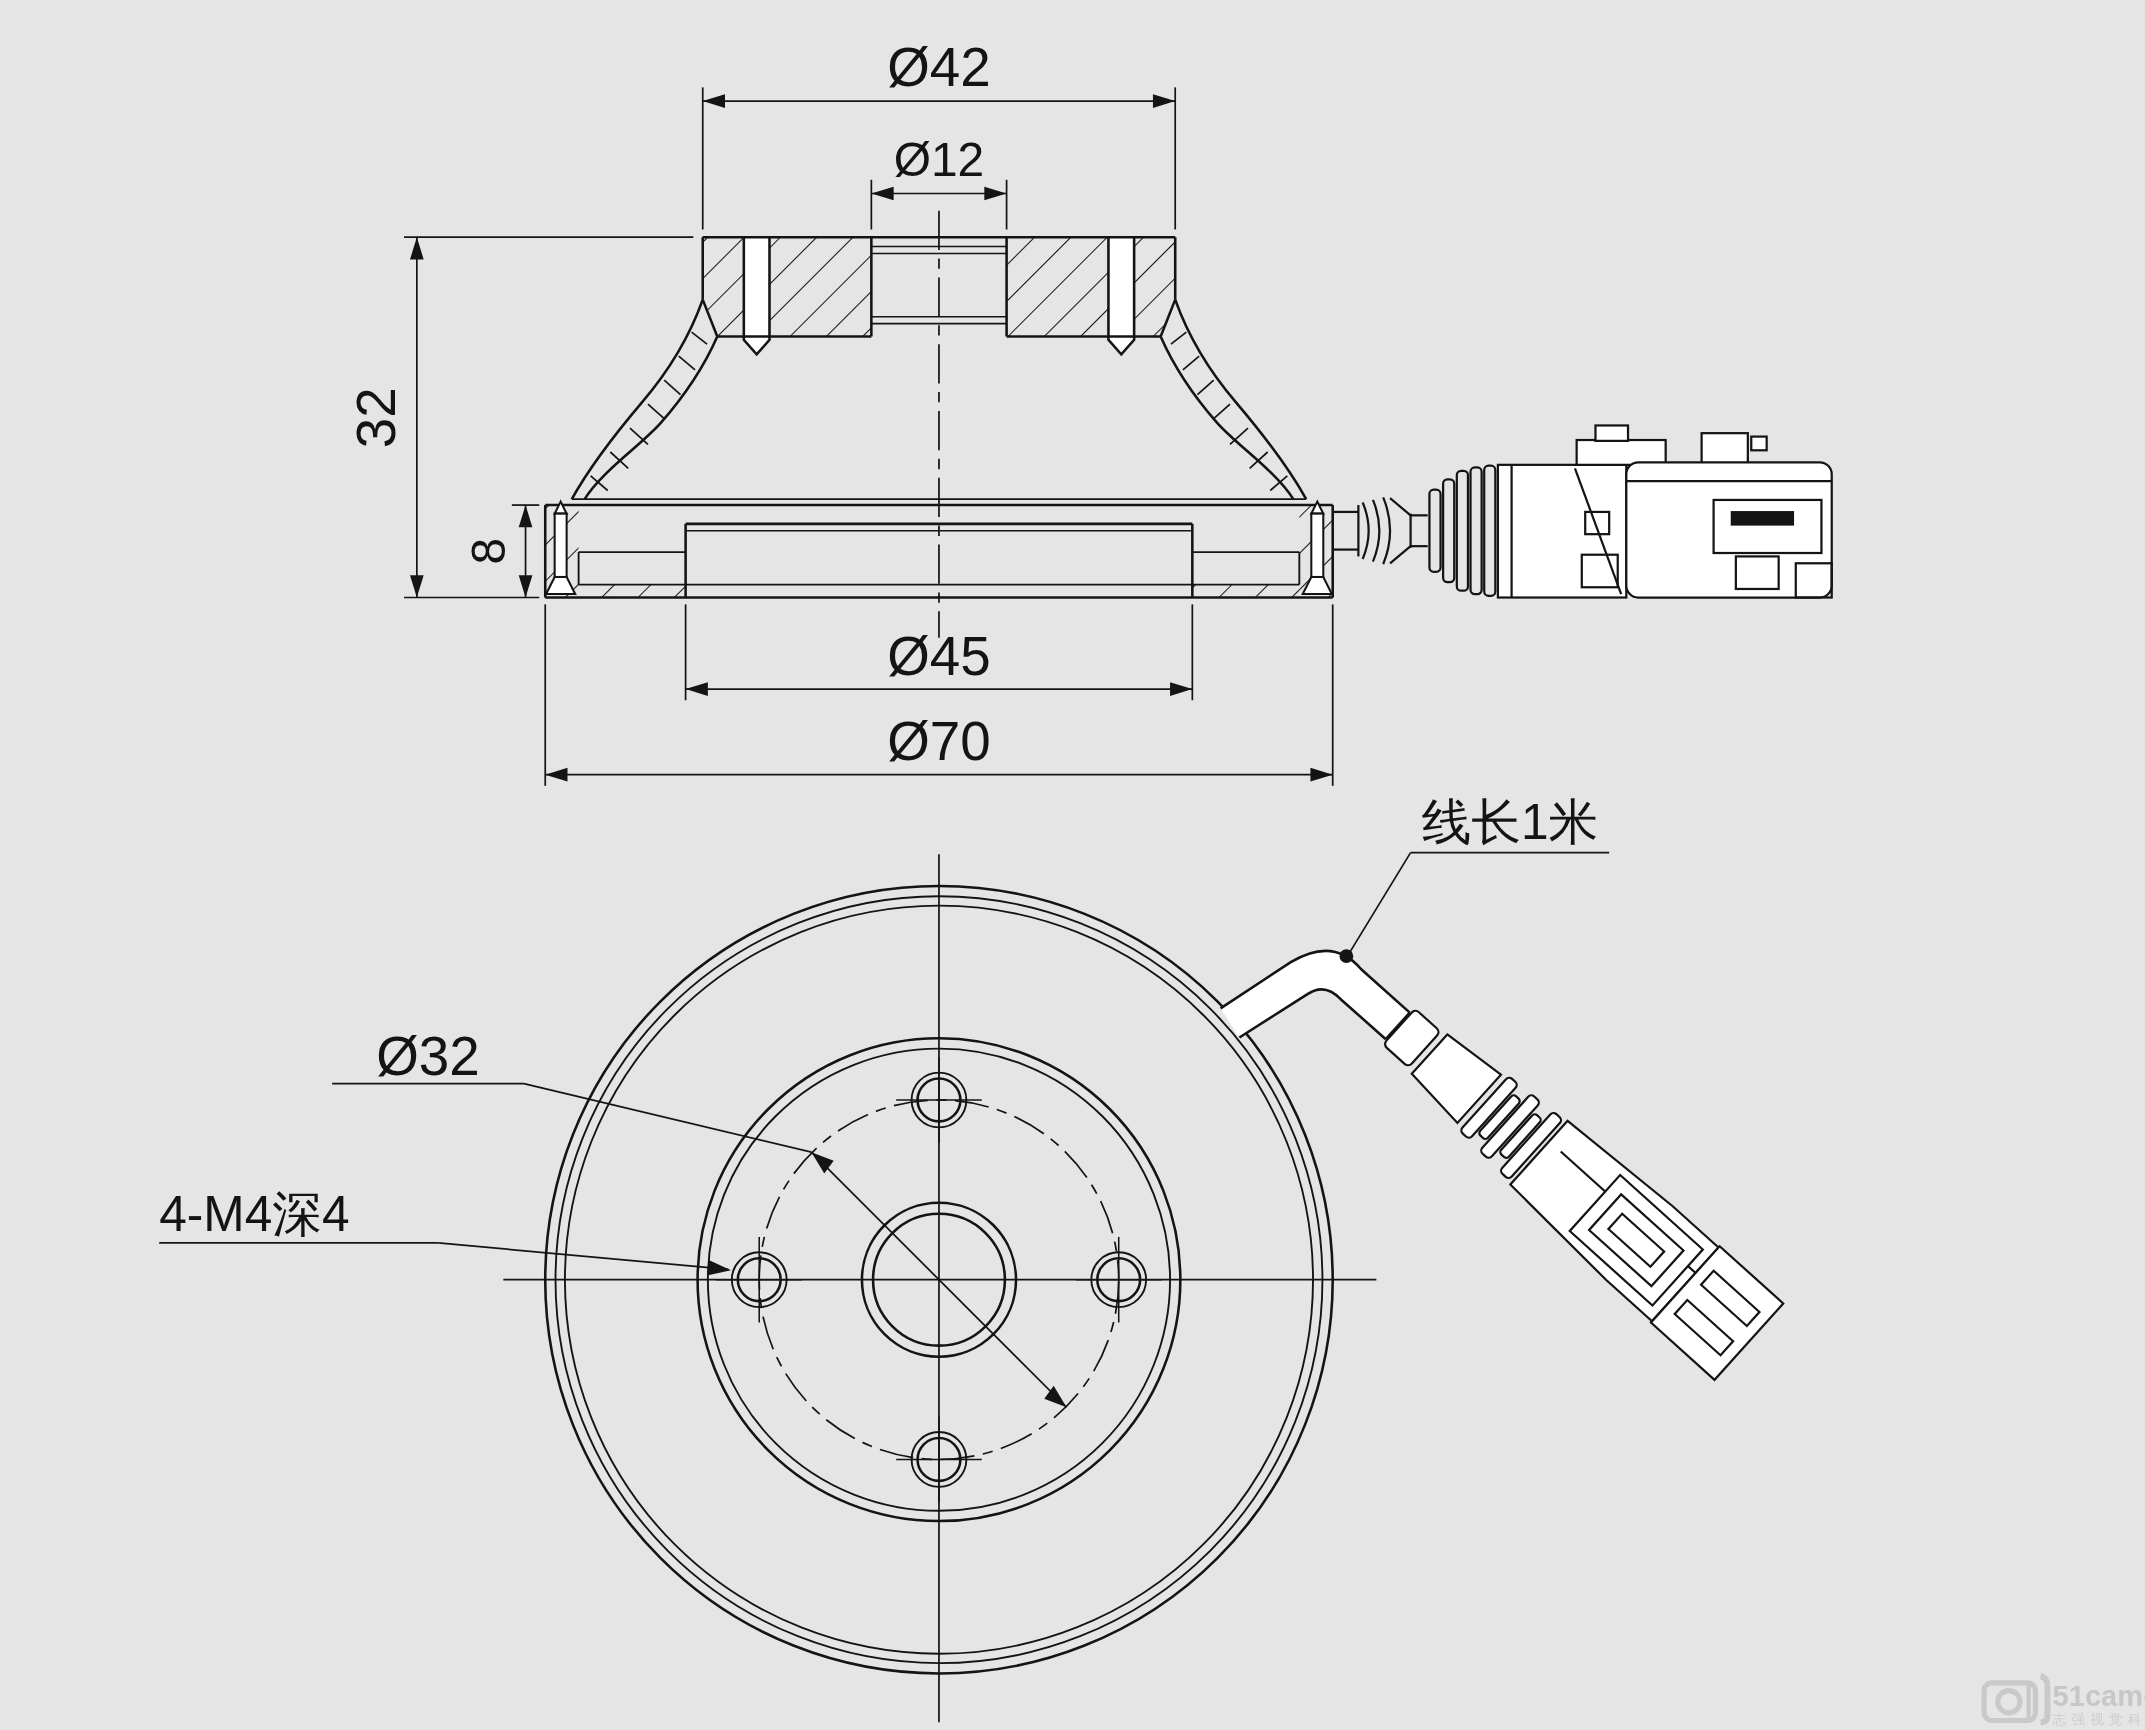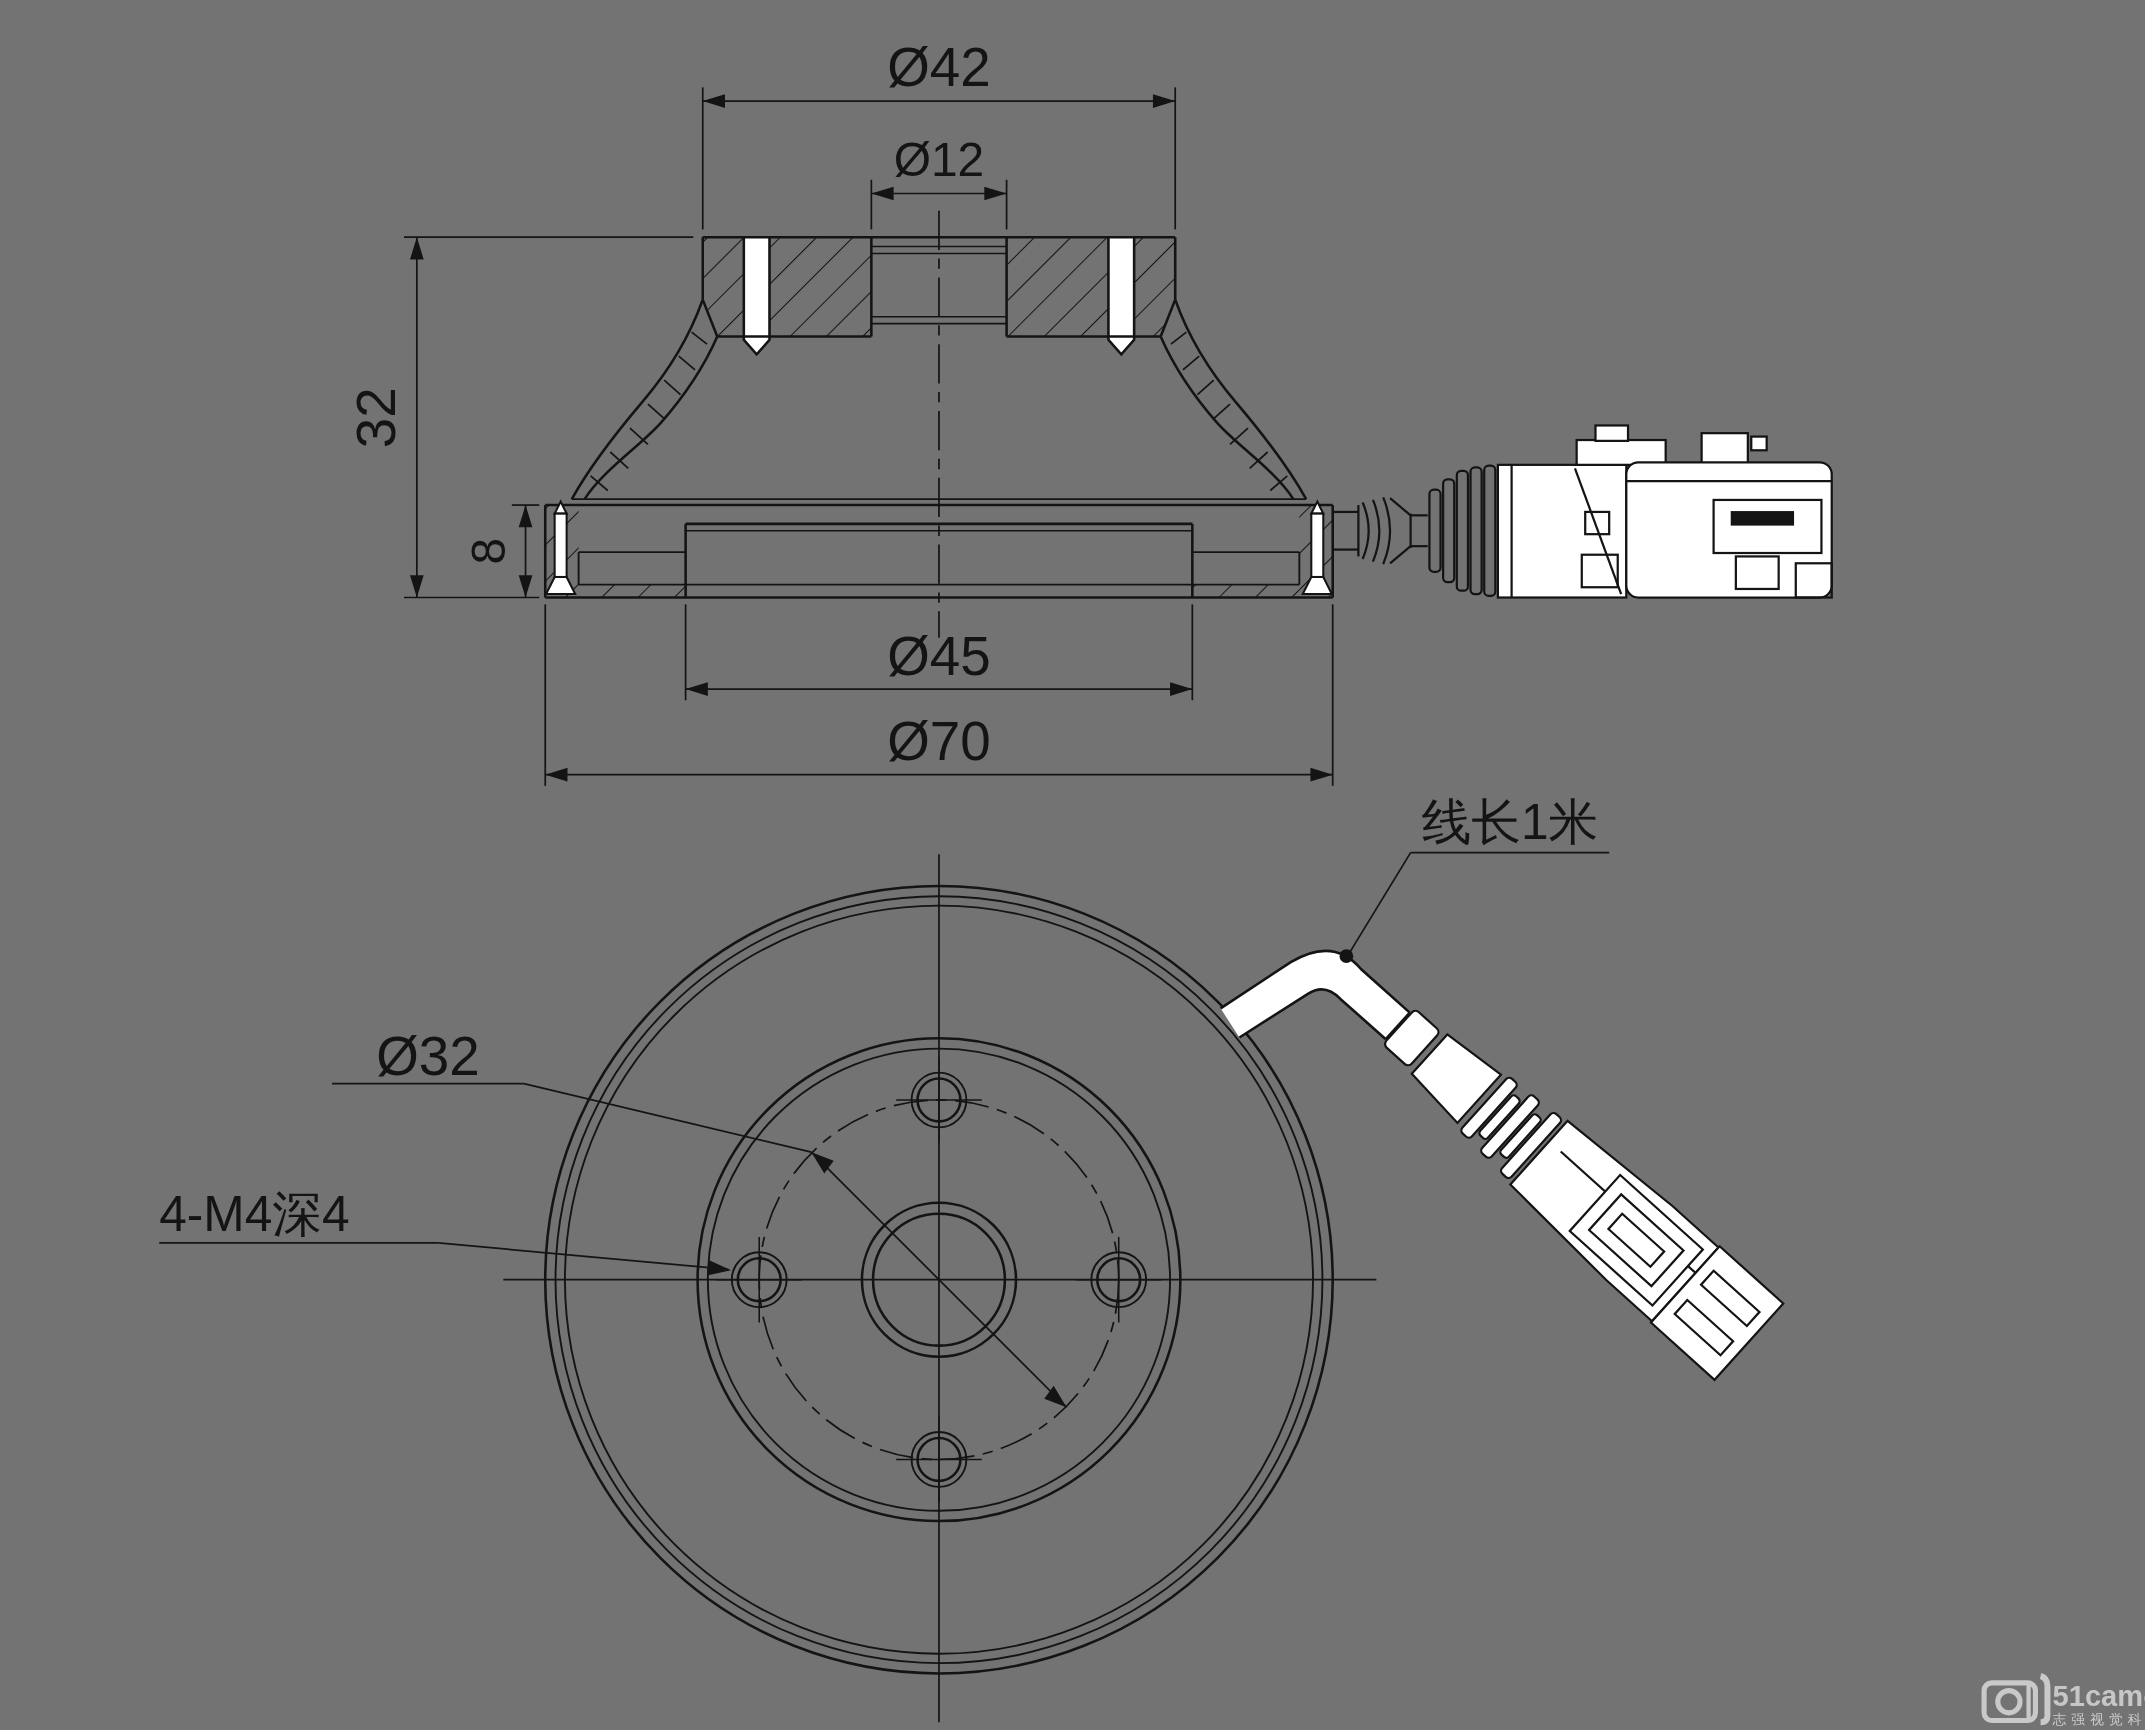--- a/index.html
+++ b/index.html
@@ -1,16 +1,16 @@
 <!DOCTYPE html>
 <html style="font-size:13.7px"><head>
 <meta charset="utf-8">
 <style>
   html,body{margin:0;padding:0;background:#ffffff;}
-  .canvas{position:relative;width:2145px;height:1730px;background:#737373;overflow:hidden;
+  .canvas{position:relative;width:2145px;height:1730px;background:#e5e5e5;overflow:hidden;
           font-family:"Liberation Sans","DejaVu Sans",sans-serif;}
   svg{display:block}
   svg text{fill:#141414;font-family:"Liberation Sans","DejaVu Sans",sans-serif;}
   .dim-text{font-size:64px;}
   .dim-text-sm{font-size:56px;}
   .cjk-text{font-size:58px;}
   .wm-brand{font-size:34px;font-weight:bold;fill:#c7c7c7;}
   .wm-sub{font-size:16px;fill:#cccccc;letter-spacing:6px;}
 </style>
 </head>

